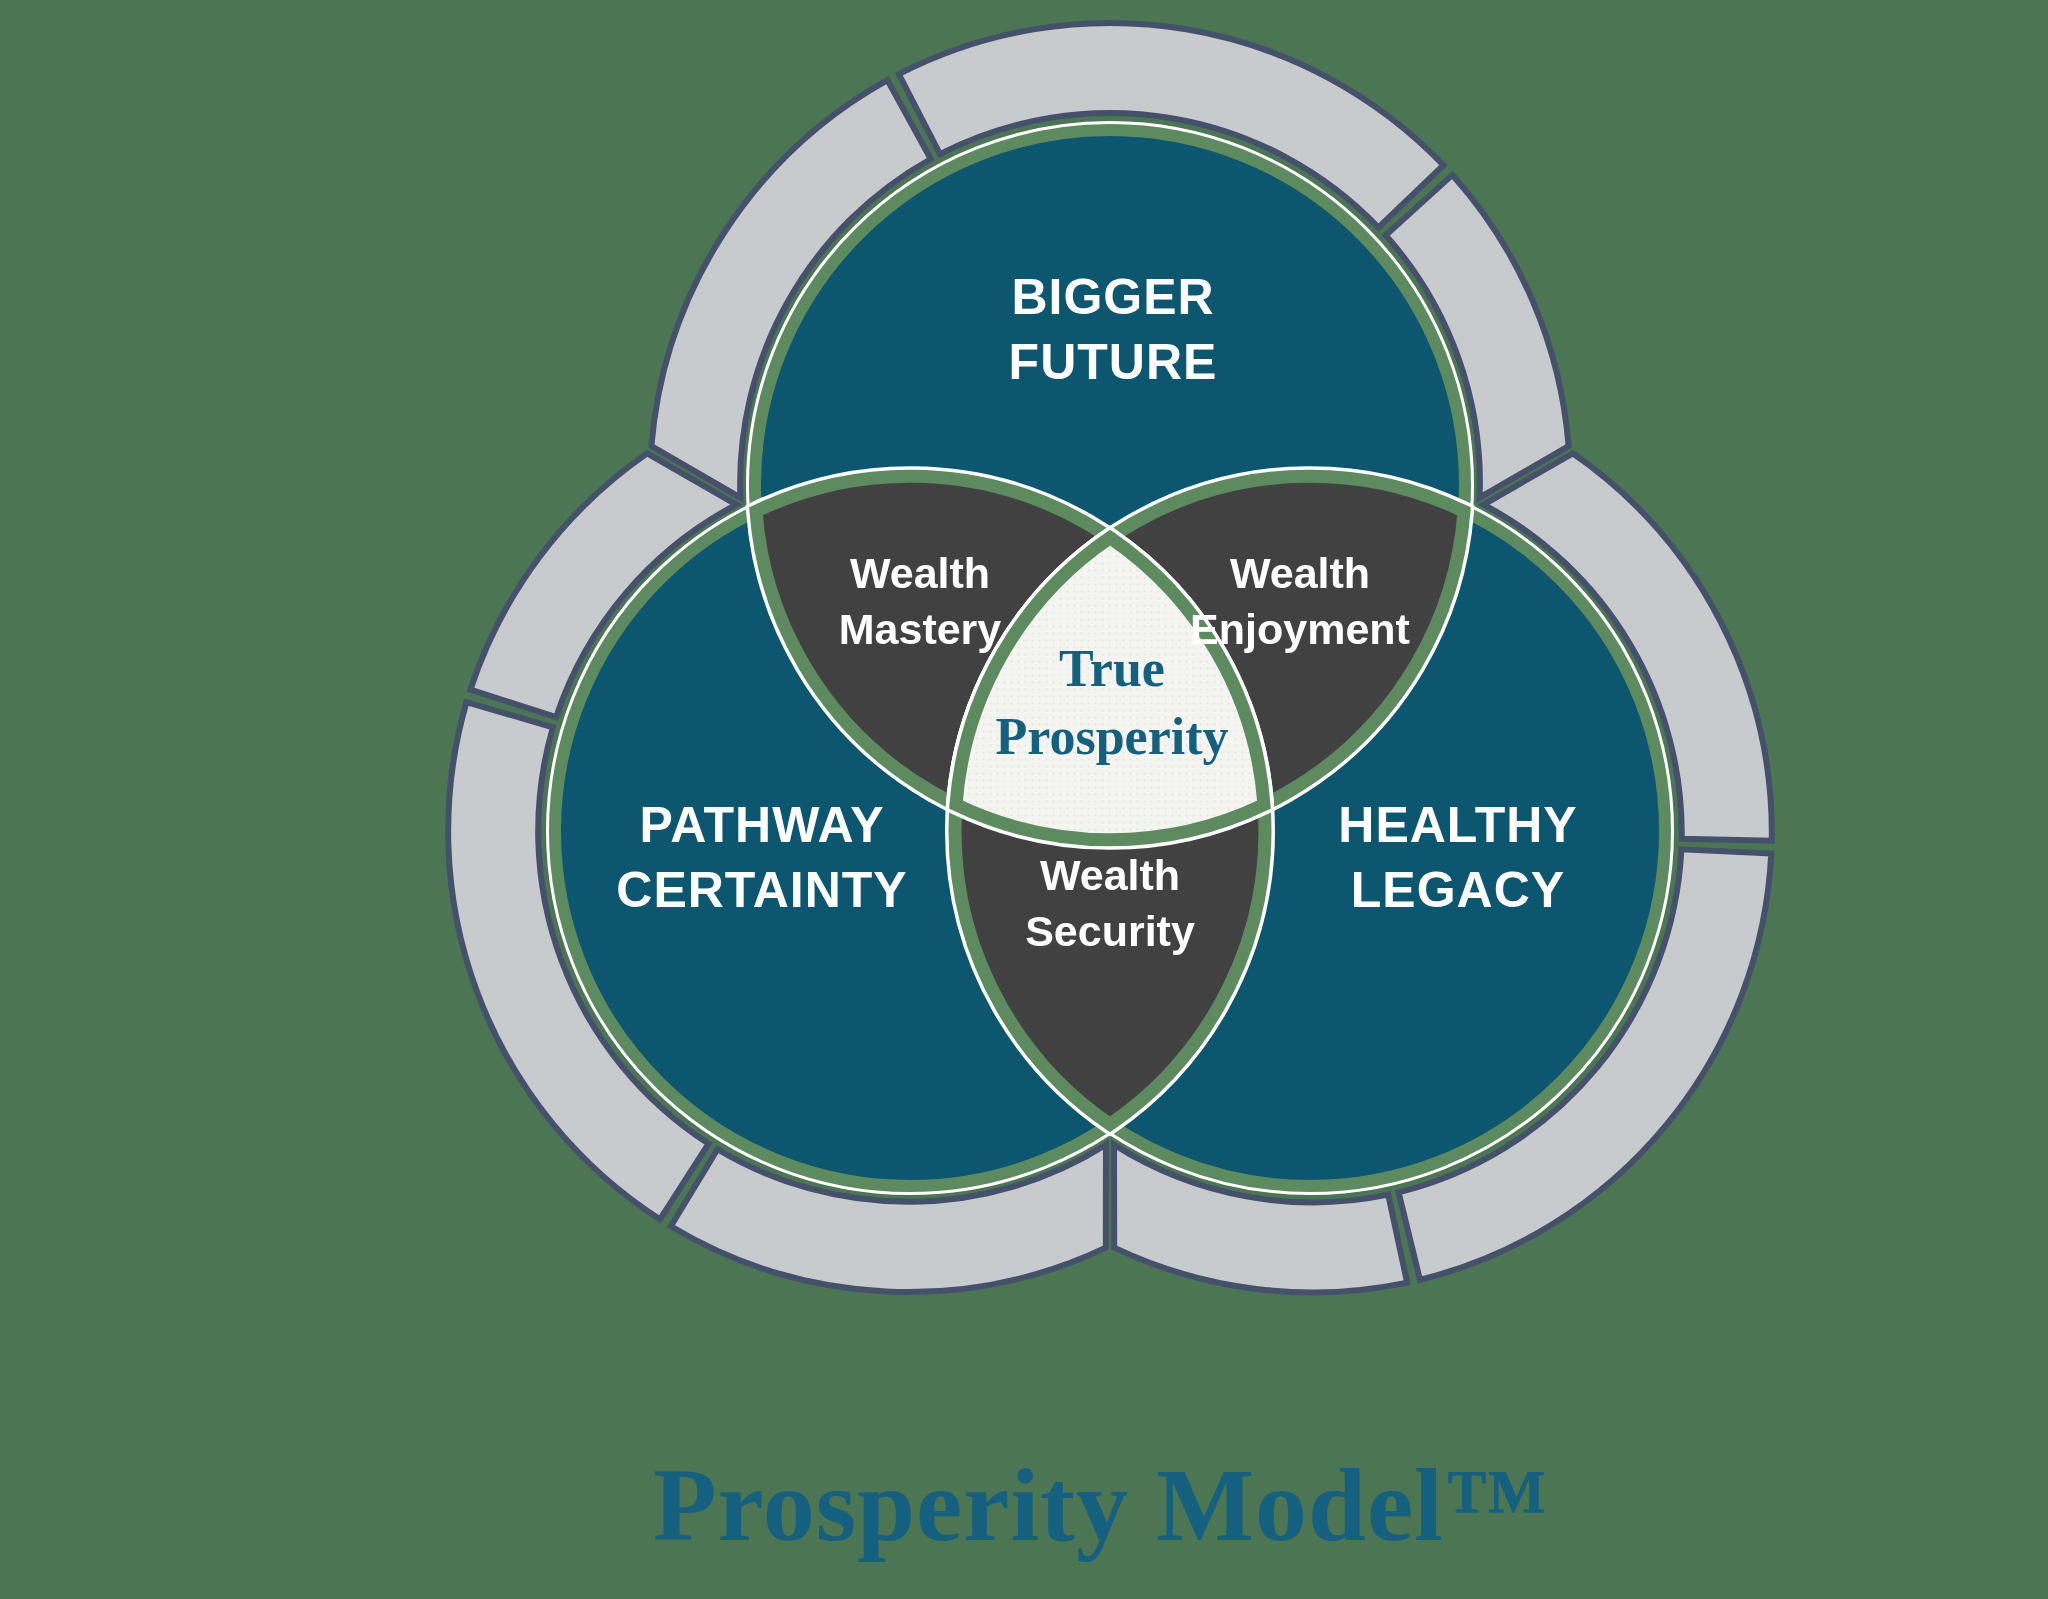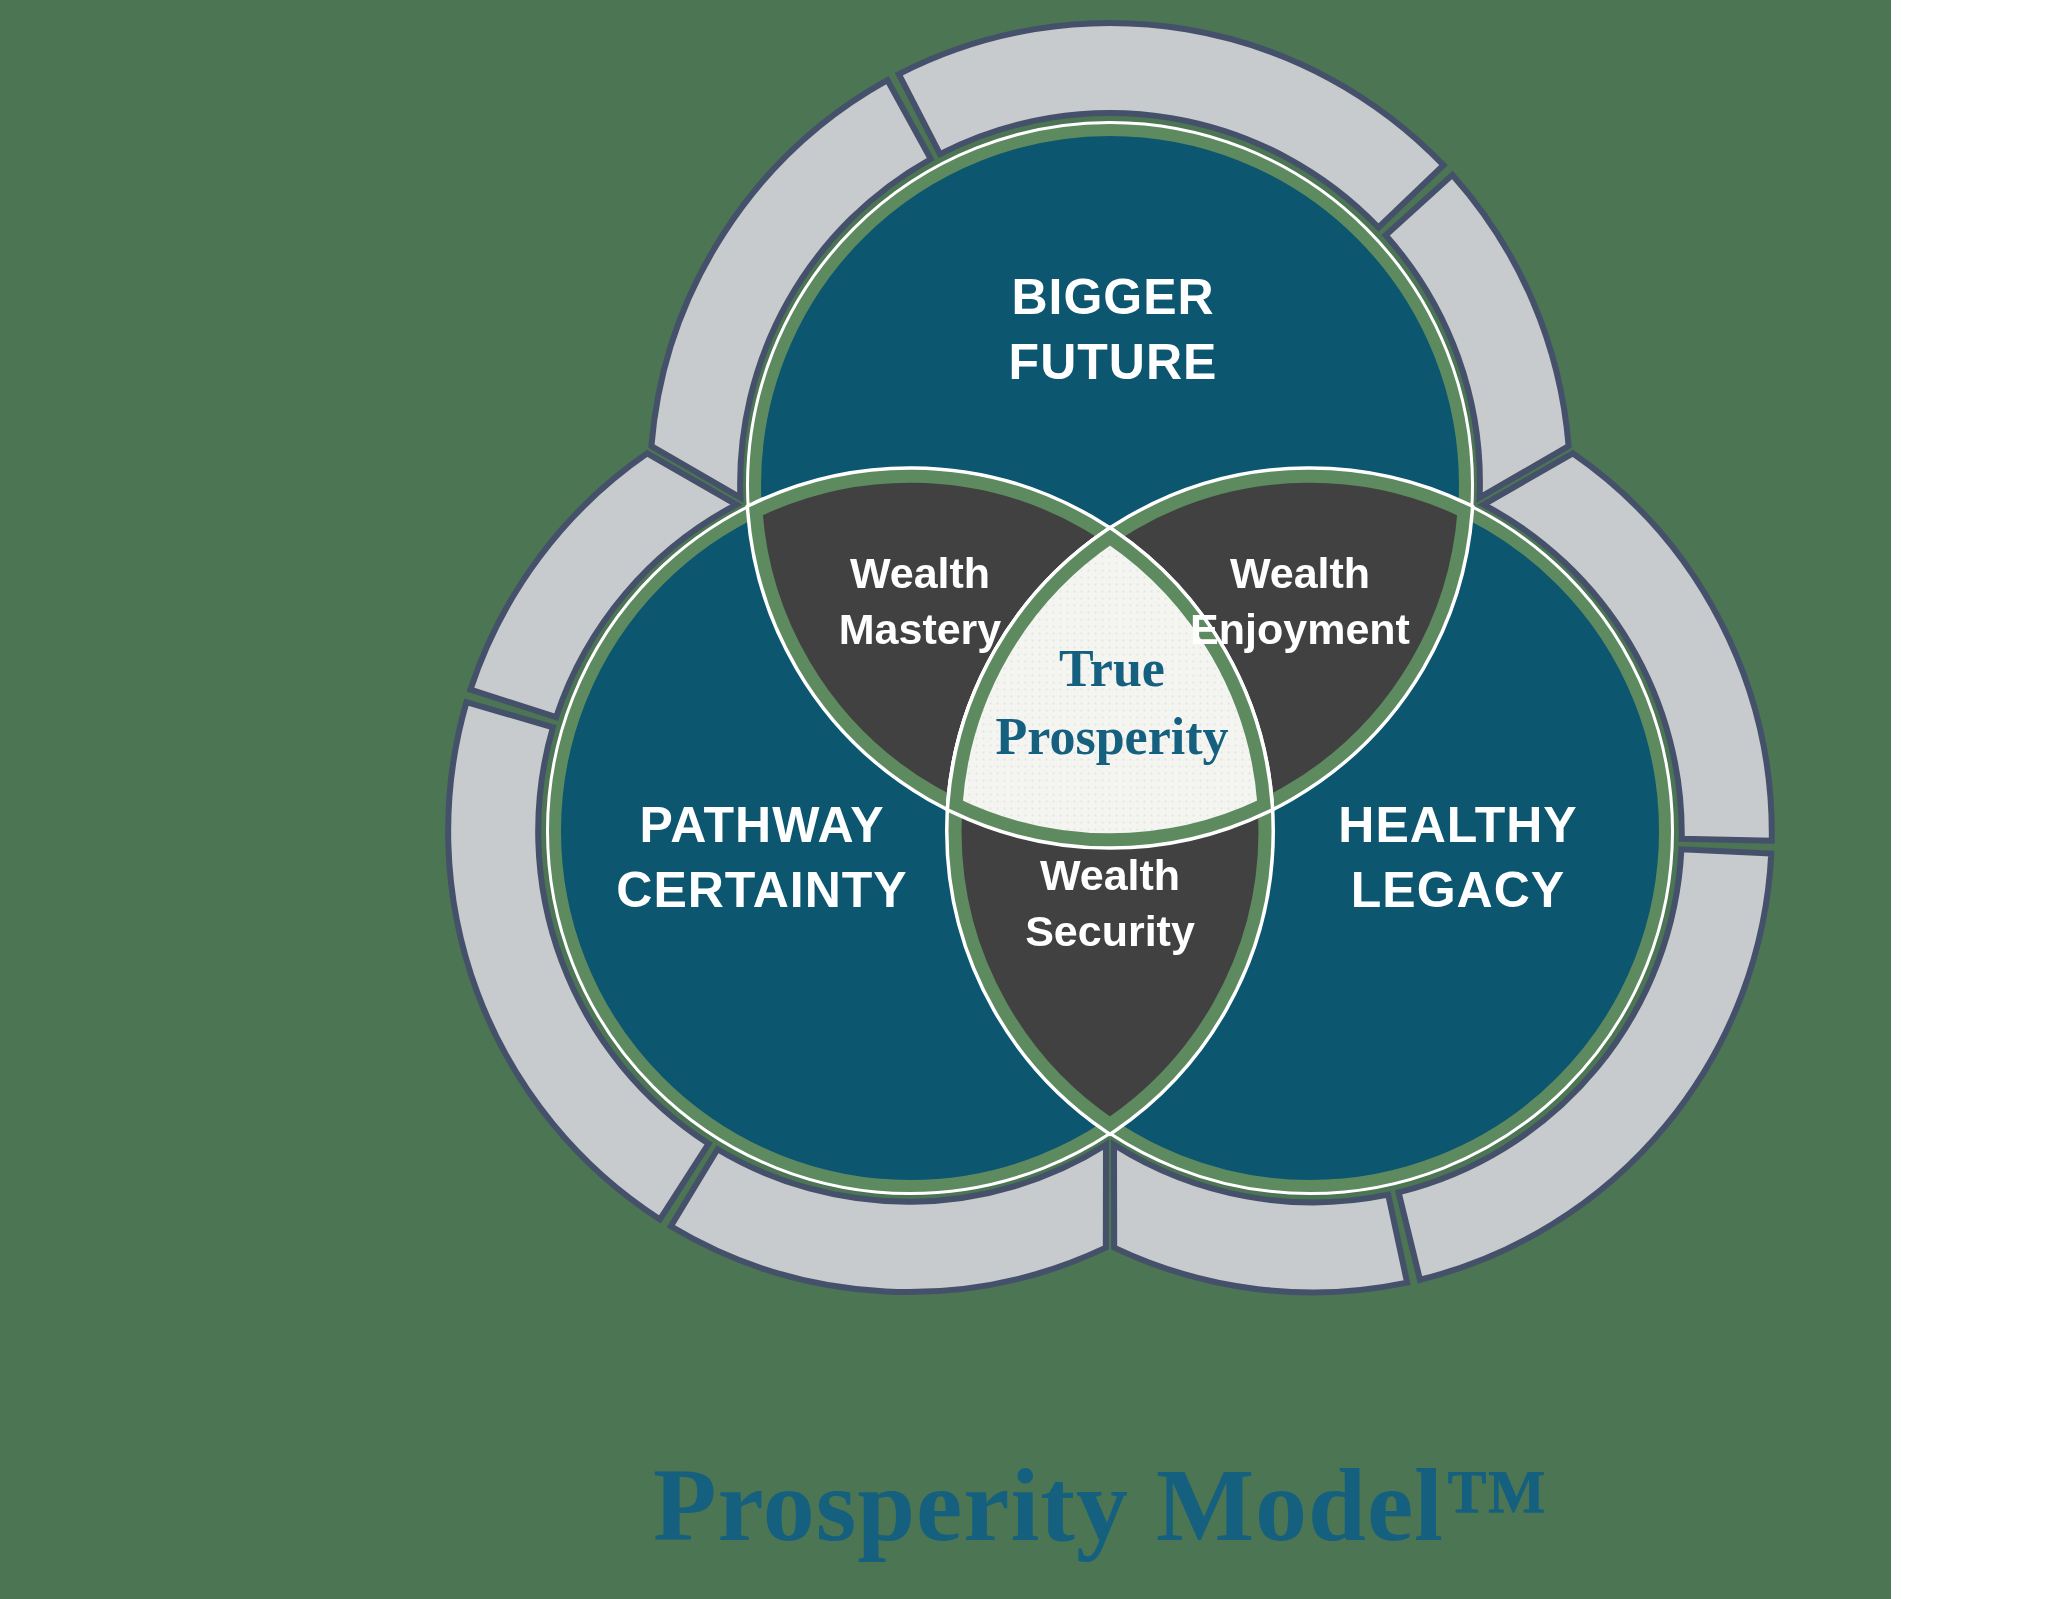--- a/index.html
+++ b/index.html
@@ -1,20 +1,20 @@
 <!DOCTYPE html>
 <html style="--background-green: #4b7553; --circle-teal: #0c5670; --border-green: #5e8a60; --ring-gray: #c7cbce; --ring-outline-navy: #45516b; --overlap-dark: #414141; --center-light: #f4f4f1; --edge-white: #ffffff; --title-teal: #16607f;"><head>
 <meta charset="utf-8">
 <style>
   html, body {
     margin: 0;
     padding: 0;
   }
   .stage {
-    width: 1891px;
+    width: 2048px;
     height: 1599px;
     background: var(--background-green, #4b7553);
     overflow: hidden;
   }
   svg { display: block; }
 
   .ring-seg {
     fill: var(--ring-gray, #c7cbce);
     stroke: var(--ring-outline-navy, #45516b);
     stroke-width: 6;

